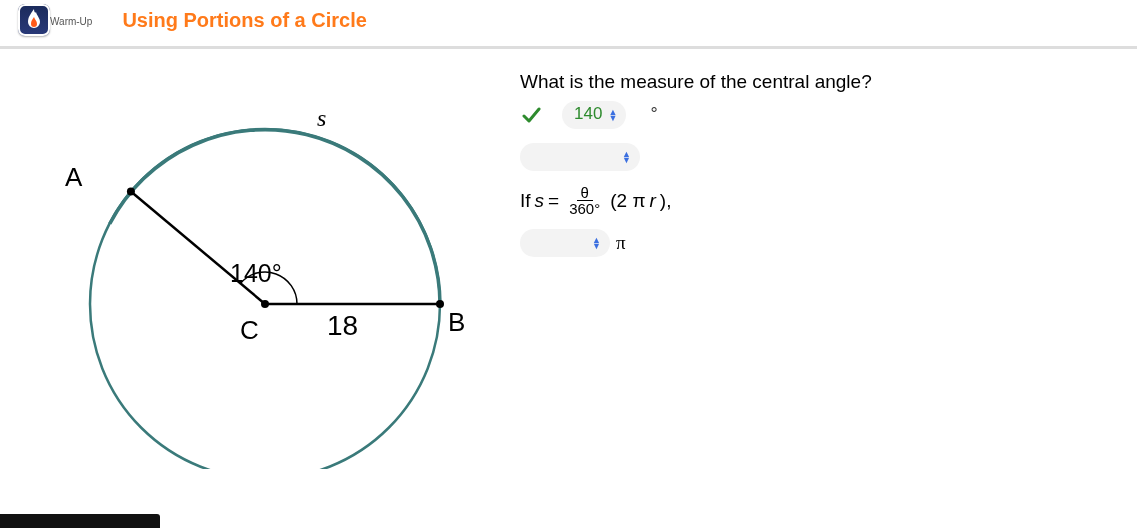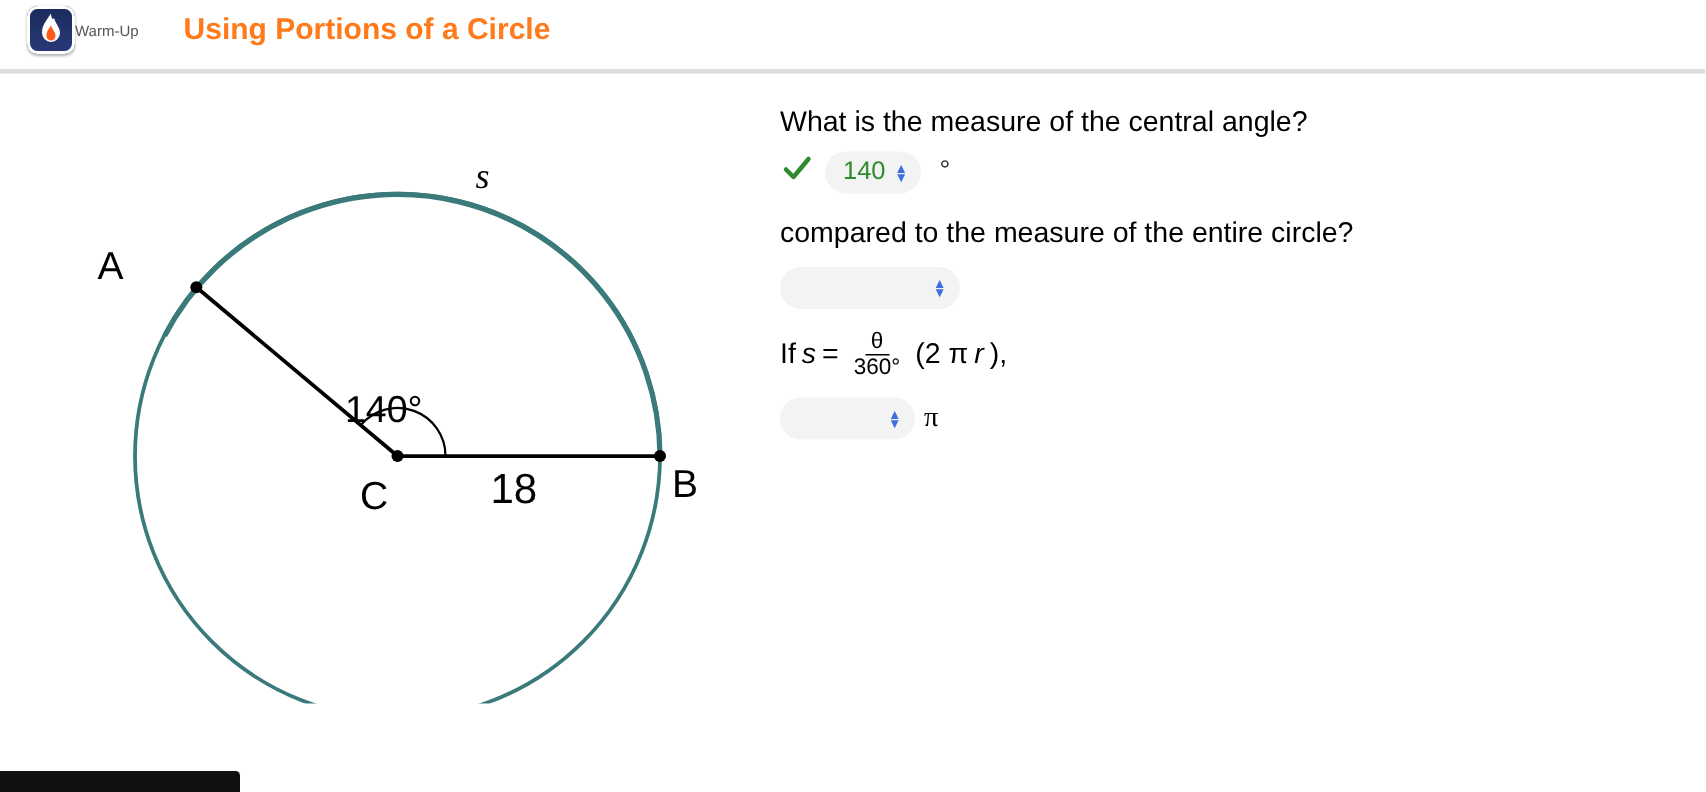--- a/index.html
+++ b/index.html
@@ -54,22 +54,23 @@
   }
   .qa-col {
     flex: 1;
     font-size: 19px;
     color: #000;
     line-height: 1.35;
   }
   .qa-col p { margin-bottom: 6px; }
   .answer-row {
     display: flex;
+    align-items: center;
     margin: 6px 0 14px 0;
-    gap: 8px;
+    gap: 20px;
   }
   .check {
     width: 22px; height: 22px;
     display: inline-flex;
     align-items: center; justify-content: center;
     color: #2e8b2e;
     font-size: 20px;
     font-weight: bold;
   }
   .num-input {
@@ -196,21 +197,20 @@
       <div class="num-input">
         <span>140</span>
         <span class="spinner">
           <span>▲</span>
           <span>▼</span>
         </span>
       </div>
       <span class="deg-sym">°</span>
     </div>
 
-    <p>compared to the measure of the entire circle?</p>
     <div class="answer-row" style="margin-top:10px;">
       <div class="num-input empty">
         <span></span>
         <span class="spinner">
           <span>▲</span>
           <span>▼</span>
         </span>
       </div>
     </div>
 

